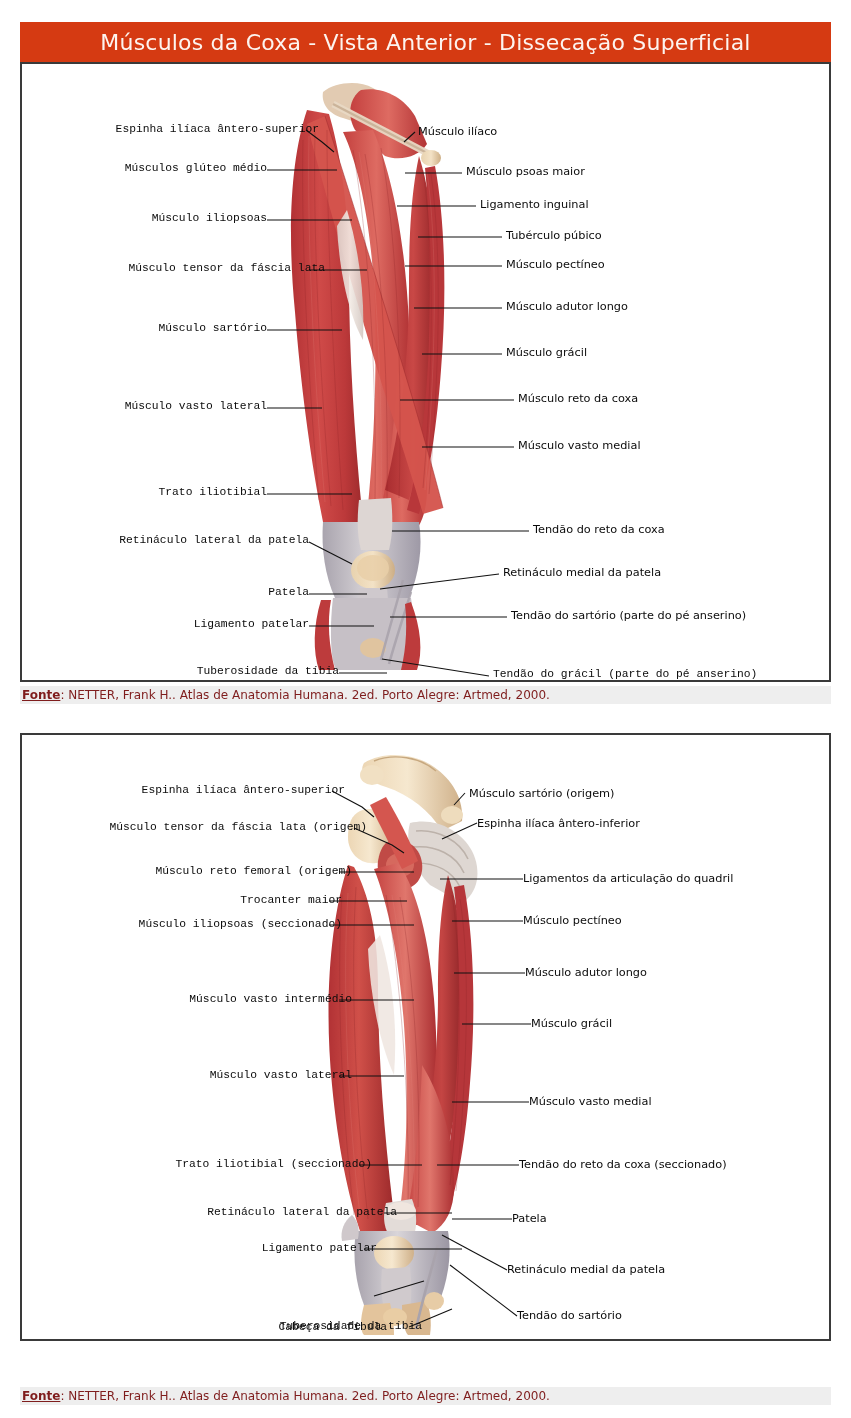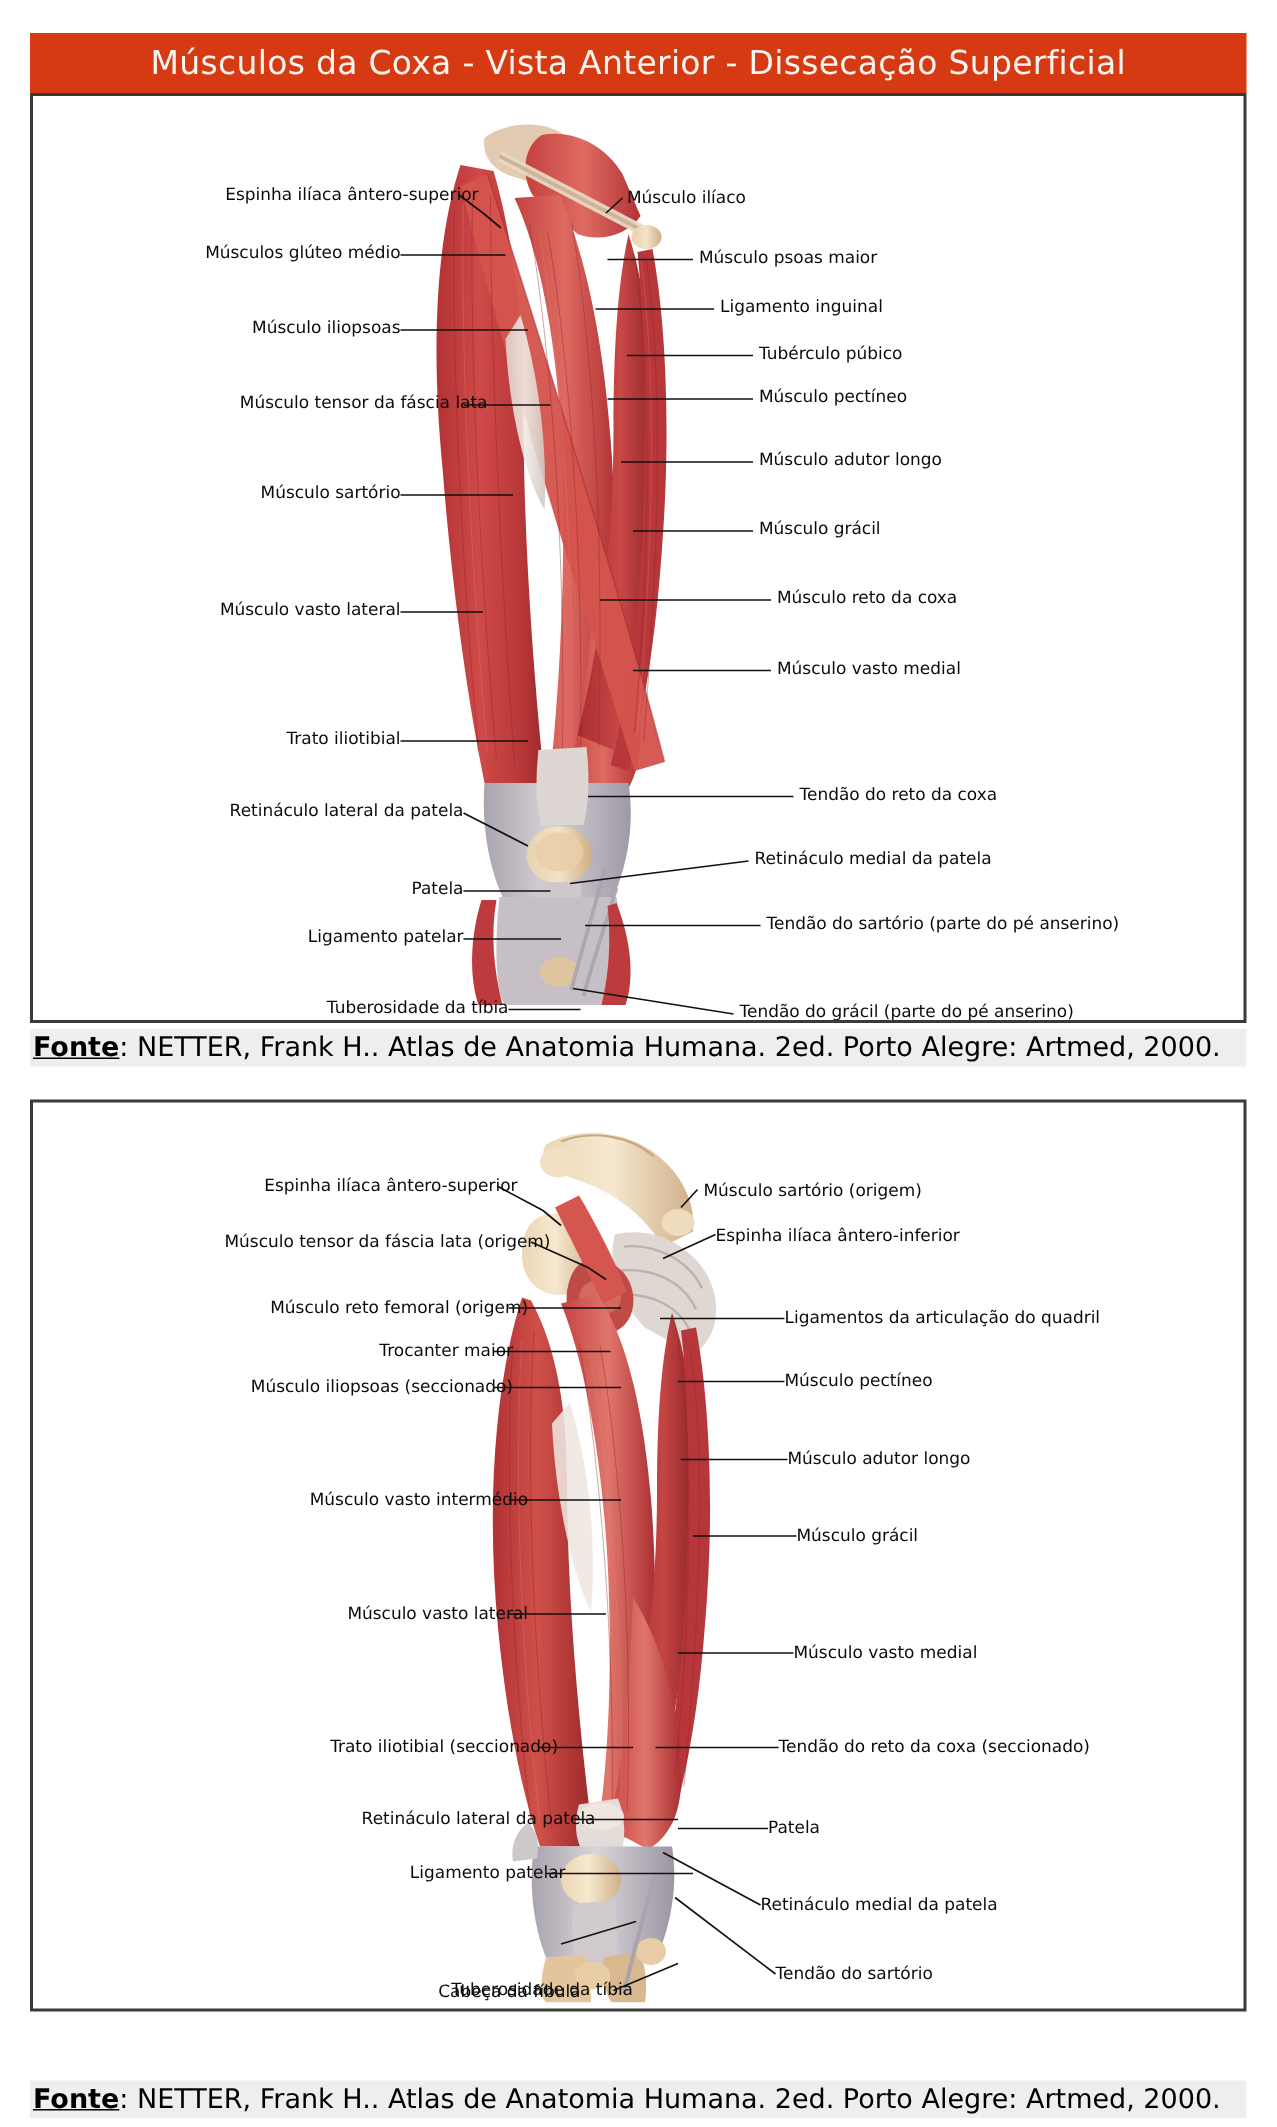--- a/index.html
+++ b/index.html
@@ -26,38 +26,38 @@
   }
   .figbox {
     position: relative;
     border: 2px solid #3a3a3a;
     background: #ffffff;
     overflow: hidden;
   }
   .source {
     position: absolute; left: 20px;
     background: #eeeeee;
-    font-size: 18px;
-    color: #000000;
+    font-size: 12px;
+    color: #7f1d1d;
     white-space: nowrap;
     padding: 2px 0 2px 2px;
     width: 811px;
   }
   .source b { font-weight: bold; text-decoration: underline; }
 
   
   .lbl {
     position: absolute;
     font-size: 11.3px;
     color: #0b0b0b;
     white-space: nowrap;
     line-height: 1;
     font-family: "DejaVu Sans", "Liberation Sans", sans-serif;
   }
-  .lbl.r { text-align: right; transform: translateX(-100%); }
+  .lbl.r { text-align: right; transform: translateX(-100%); font-family: Liberation Mono, monospace; }
 
   svg.leaders { position: absolute; left:0; top:0; width:100%; height:100%; pointer-events:none; }
   svg.art { position: absolute; }
 </style>
 </head>
 <body>
 
 <div class="page">
 
   <div class="figblock" style="top:22px;">
@@ -209,21 +209,21 @@
       <div class="lbl" style="left:458px; top:135px;">Ligamento inguinal</div>
       <div class="lbl" style="left:484px; top:166px;">Tubérculo púbico</div>
       <div class="lbl" style="left:484px; top:195px;">Músculo pectíneo</div>
       <div class="lbl" style="left:484px; top:237px;">Músculo adutor longo</div>
       <div class="lbl" style="left:484px; top:283px;">Músculo grácil</div>
       <div class="lbl" style="left:496px; top:329px;">Músculo reto da coxa</div>
       <div class="lbl" style="left:496px; top:376px;">Músculo vasto medial</div>
       <div class="lbl" style="left:511px; top:460px;">Tendão do reto da coxa</div>
       <div class="lbl" style="left:481px; top:503px;">Retináculo medial da patela</div>
       <div class="lbl" style="left:489px; top:546px;">Tendão do sartório (parte do pé anserino)</div>
-      <div class="lbl" style="left:471px; top:605px;">Tendão do grácil (parte do pé anserino)</div>
+      <div class="lbl" style="left:471px; top:605px;font-family:Liberation Mono, monospace;">Tendão do grácil (parte do pé anserino)</div>
 
     </div>
   </div>
 
   <div class="source" style="top:686px;">
     <b>Fonte</b><span>: NETTER, Frank H.. Atlas de Anatomia Humana. 2ed. Porto Alegre: Artmed, 2000.</span>
   </div>
 
   <div class="figblock" style="top:733px;">
     <div class="figbox" style="height:608px;">

